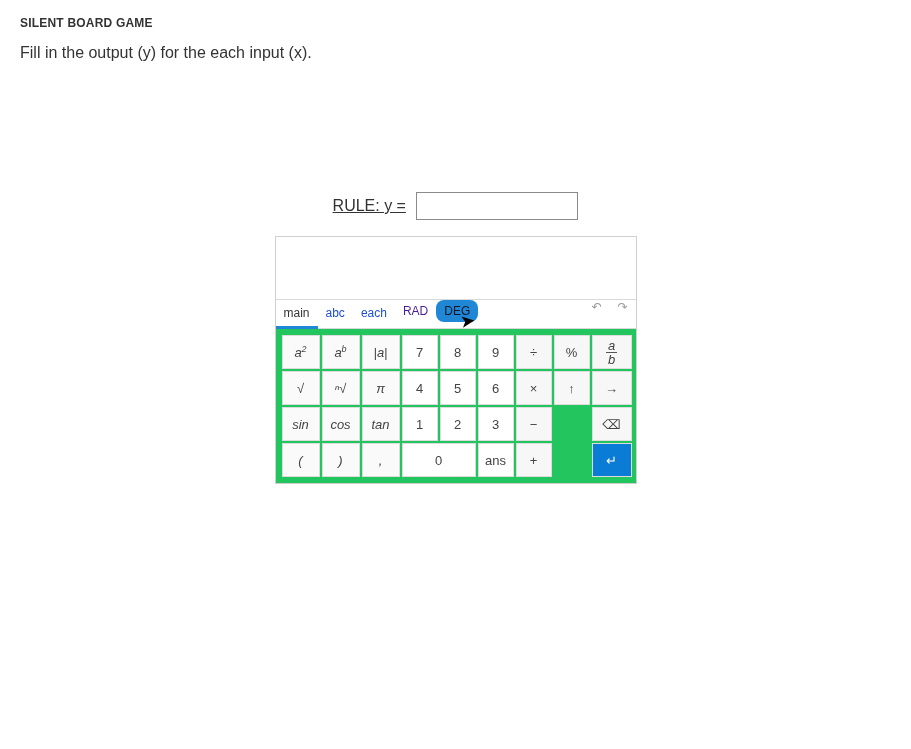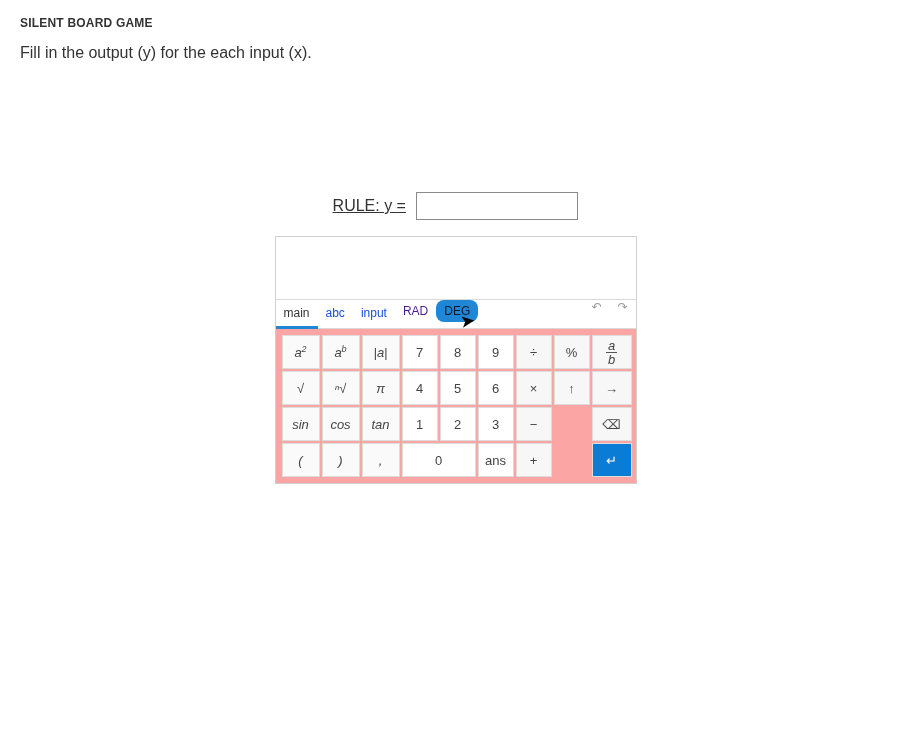--- a/index.html
+++ b/index.html
@@ -26,21 +26,21 @@
   
   .kp-wrap{width:360px;margin:10px auto 0 auto;border:1px solid #cfcfcf;}
   .kp-display{height:62px;border-bottom:1px solid #d9d9d9;background:#fff;}
   .kp-tabs{display:flex;align-items:flex-start;font-size:12px;height:28px;border-bottom:1px solid #d9d9d9;background:#fff;}
   .kp-tab{padding:6px 8px;color:#1d4ed8;border-bottom:3px solid transparent;}
   .kp-tab.active{border-bottom-color:#1f87d6;color:#333;}
   .kp-spacer{flex:1;}
   .kp-rad{padding:4px 8px;color:#4c1d95;}
   .kp-deg{padding:4px 8px;background:#1f87d6;color:#0f172a;border-radius:8px;margin-right:6px;}
   .kp-undo,.kp-redo{width:18px;text-align:center;color:#999;padding:0 4px;}
-  .kp-grid{display:grid;grid-template-columns:repeat(3,38px) repeat(3,36px) 36px 36px 40px;grid-auto-rows:34px;gap:2px;padding:6px;background:#fca5a5;}
+  .kp-grid{display:grid;grid-template-columns:repeat(3,38px) repeat(3,36px) 36px 36px 40px;grid-auto-rows:34px;gap:2px;padding:6px;background:#22c55e;}
   .key{display:flex;align-items:center;justify-content:center;background:#fff;border:1px solid #dcdcdc;font-size:13px;color:#444;}
   .key.fn{background:#fafafa;font-style:italic;}
   .key.op{background:#f7f7f7;}
   .key.wide{grid-column:span 2;}
   .key.blank{background:transparent;border:none;}
   .key.enter{background:#0a7cd5;color:#fff;}
   .frac{display:flex;flex-direction:column;line-height:1;align-items:center;font-style:italic;}
   .frac .n{border-bottom:1px solid #555;padding:0 2px;}
   .sup{font-size:9px;vertical-align:super;}
   .cursor{position:absolute;left:460px;top:310px;font-size:18px;color:#000;transform:rotate(-8deg);}
@@ -61,21 +61,21 @@
 <div class="rule-row">
   <span class="rule-label">RULE: y =</span>
   <span class="rule-field"></span>
 </div>
 
 <div class="kp-wrap">
   <div class="kp-display"></div>
   <div class="kp-tabs">
     <span class="kp-tab active">main</span>
     <span class="kp-tab">abc</span>
-    <span class="kp-tab">input</span>
+    <span class="kp-tab">each</span>
     <span class="kp-rad">RAD</span>
     <span class="kp-deg">DEG</span>
     <span class="kp-spacer"></span>
     <span class="kp-undo">↶</span>
     <span class="kp-redo">↷</span>
   </div>
   <div class="kp-grid">
 
     <div class="key fn">
         <span><span>a</span><span class="sup">2</span></span>

